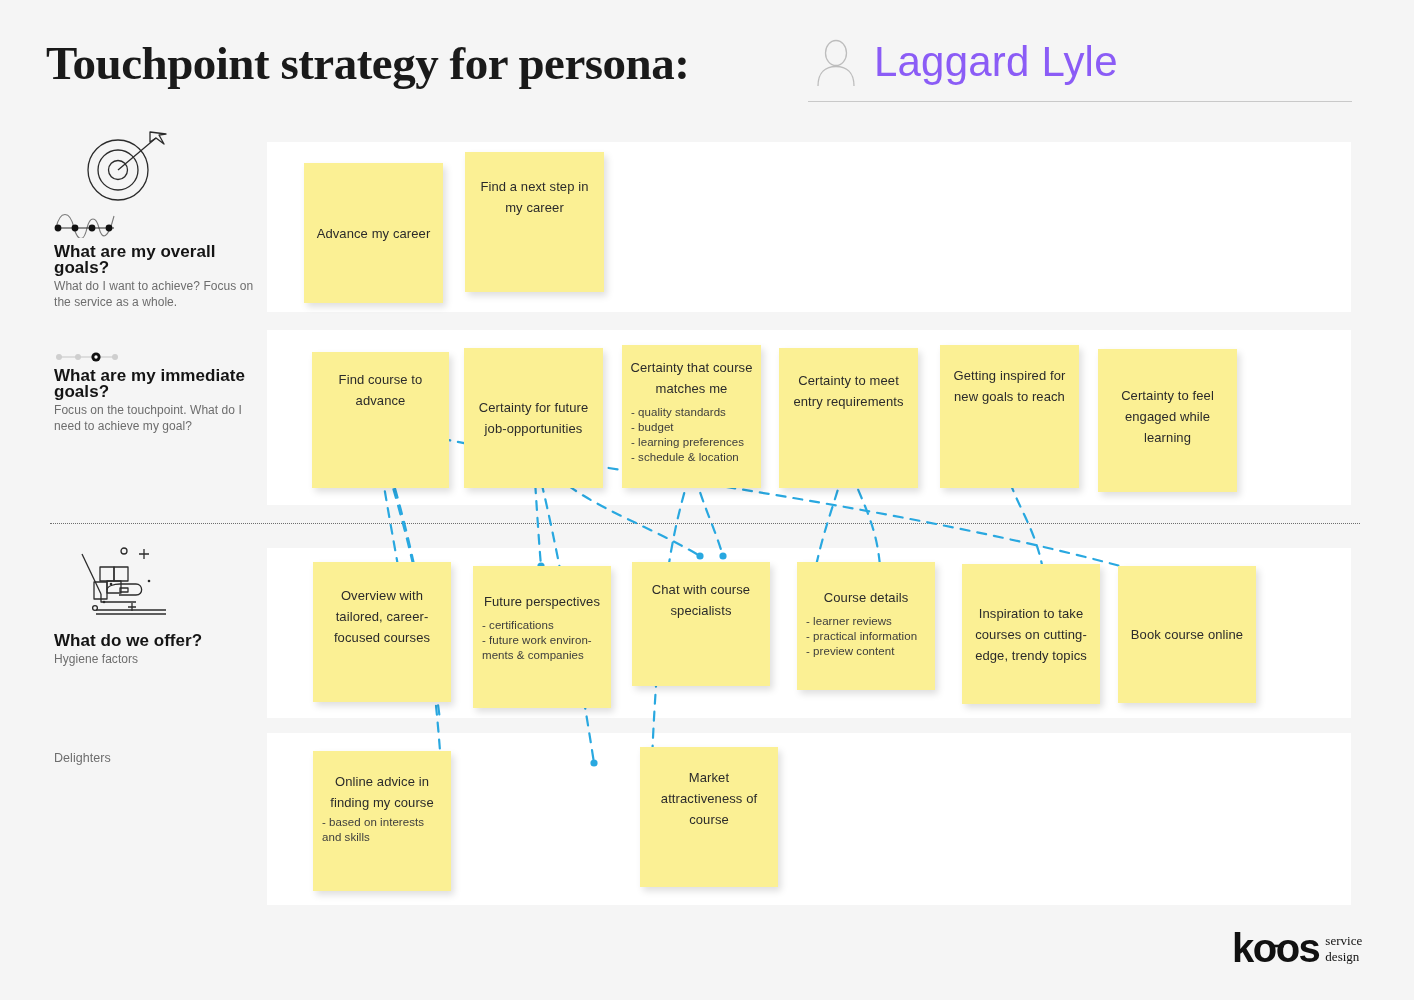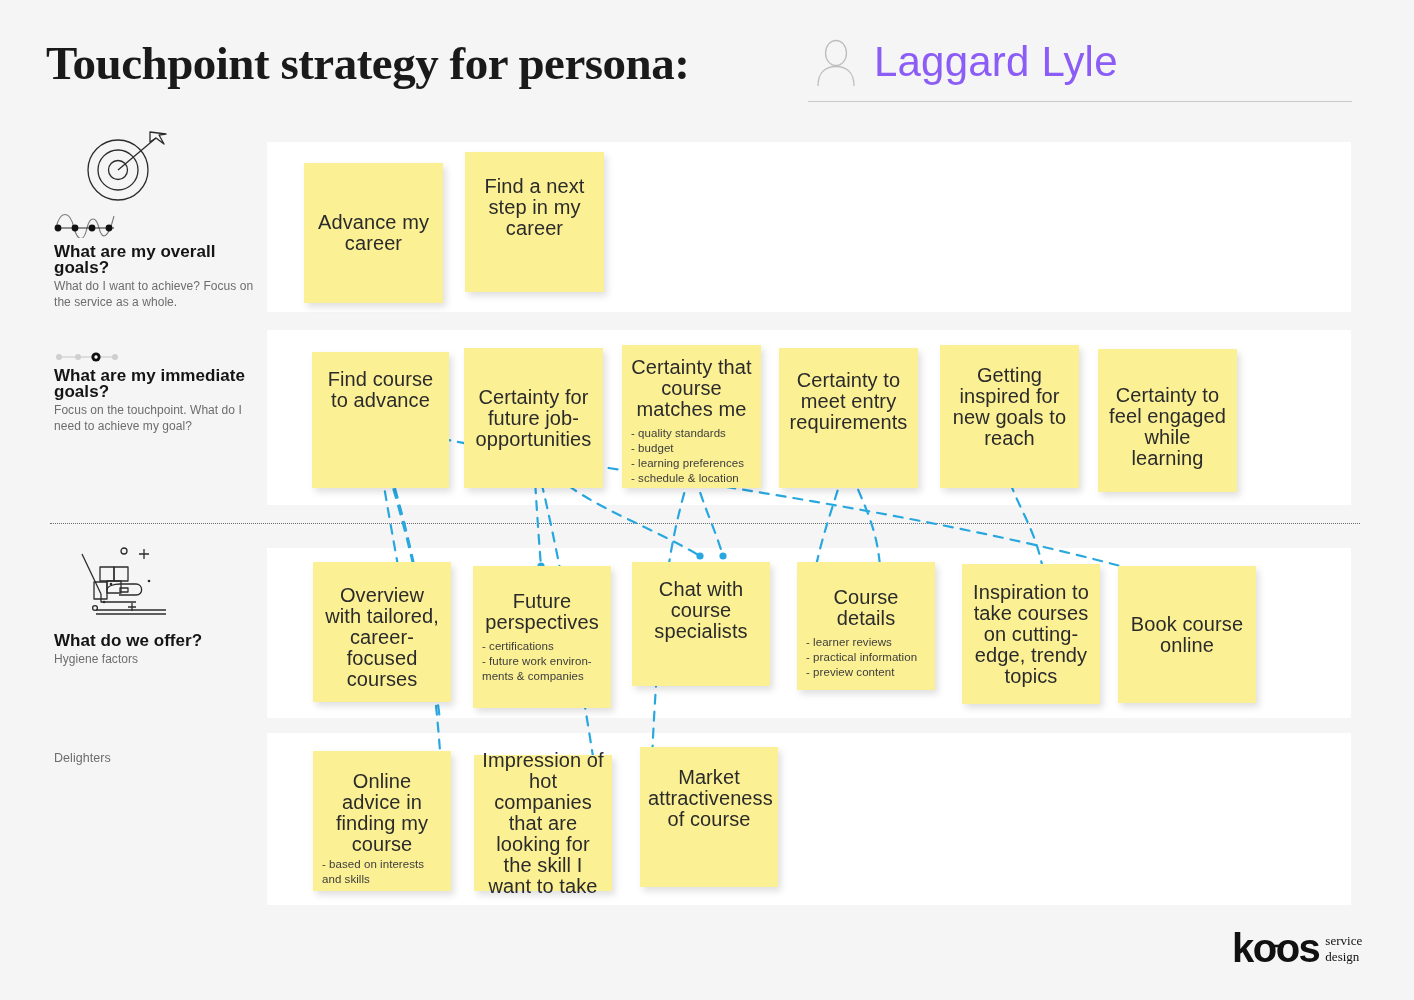--- a/index.html
+++ b/index.html
@@ -65,21 +65,21 @@
 
   
   .note {
     position: absolute;
     background: #fbf094;
     box-shadow: 3px 4px 7px rgba(0,0,0,0.13);
     padding: 0;
     display: flex; flex-direction: column;
   }
   .note-head {
-    font-size: 20px; color: #2b2b2b; line-height: 21px;
+    font-size: 13px; color: #2b2b2b; line-height: 21px;
     text-align: center; letter-spacing: 0.1px; font-weight: 400;
     padding: 0 8px;
   }
   .note-list {
     font-size: 11.5px; color: #3d3d3d; line-height: 15px;
     text-align: left; letter-spacing: 0.05px; margin-top: 6px;
     padding: 0 9px;
   }
   .note-list div { white-space: nowrap; }
   .note.c-mid  { justify-content: center; }
@@ -303,23 +303,20 @@
   </div>
 
   <div class="note c-top" style="left:313px; top:751px; width:138px; height:140px; padding-top:20px;">
     <div class="note-head">Online advice in finding my course</div>
     <div class="note-list" style="margin-top:2px;">
       <div>- based on interests</div>
       <div>and skills</div>
     </div>
   </div>
 
-  <div class="note c-mid" style="left:474px; top:755px; width:138px; height:136px;">
-    <div class="note-head">Impression of hot companies that are looking for the skill I want to take</div>
-  </div>
 
   <div class="note c-top" style="left:640px; top:747px; width:138px; height:140px; padding-top:20px;">
     <div class="note-head">Market attractiveness of course</div>
   </div>
 
   <div id="logo" style="display:flex; align-items:flex-start;">
     <div style="position:relative;">
       <div id="logo-word">koos</div>
       <svg style="position:absolute; left:22px; top:11px;" width="50" height="20" viewBox="0 0 50 20">
         <line x1="20" y1="7" x2="30" y2="7" stroke="#111" stroke-width="2.6"></line>

